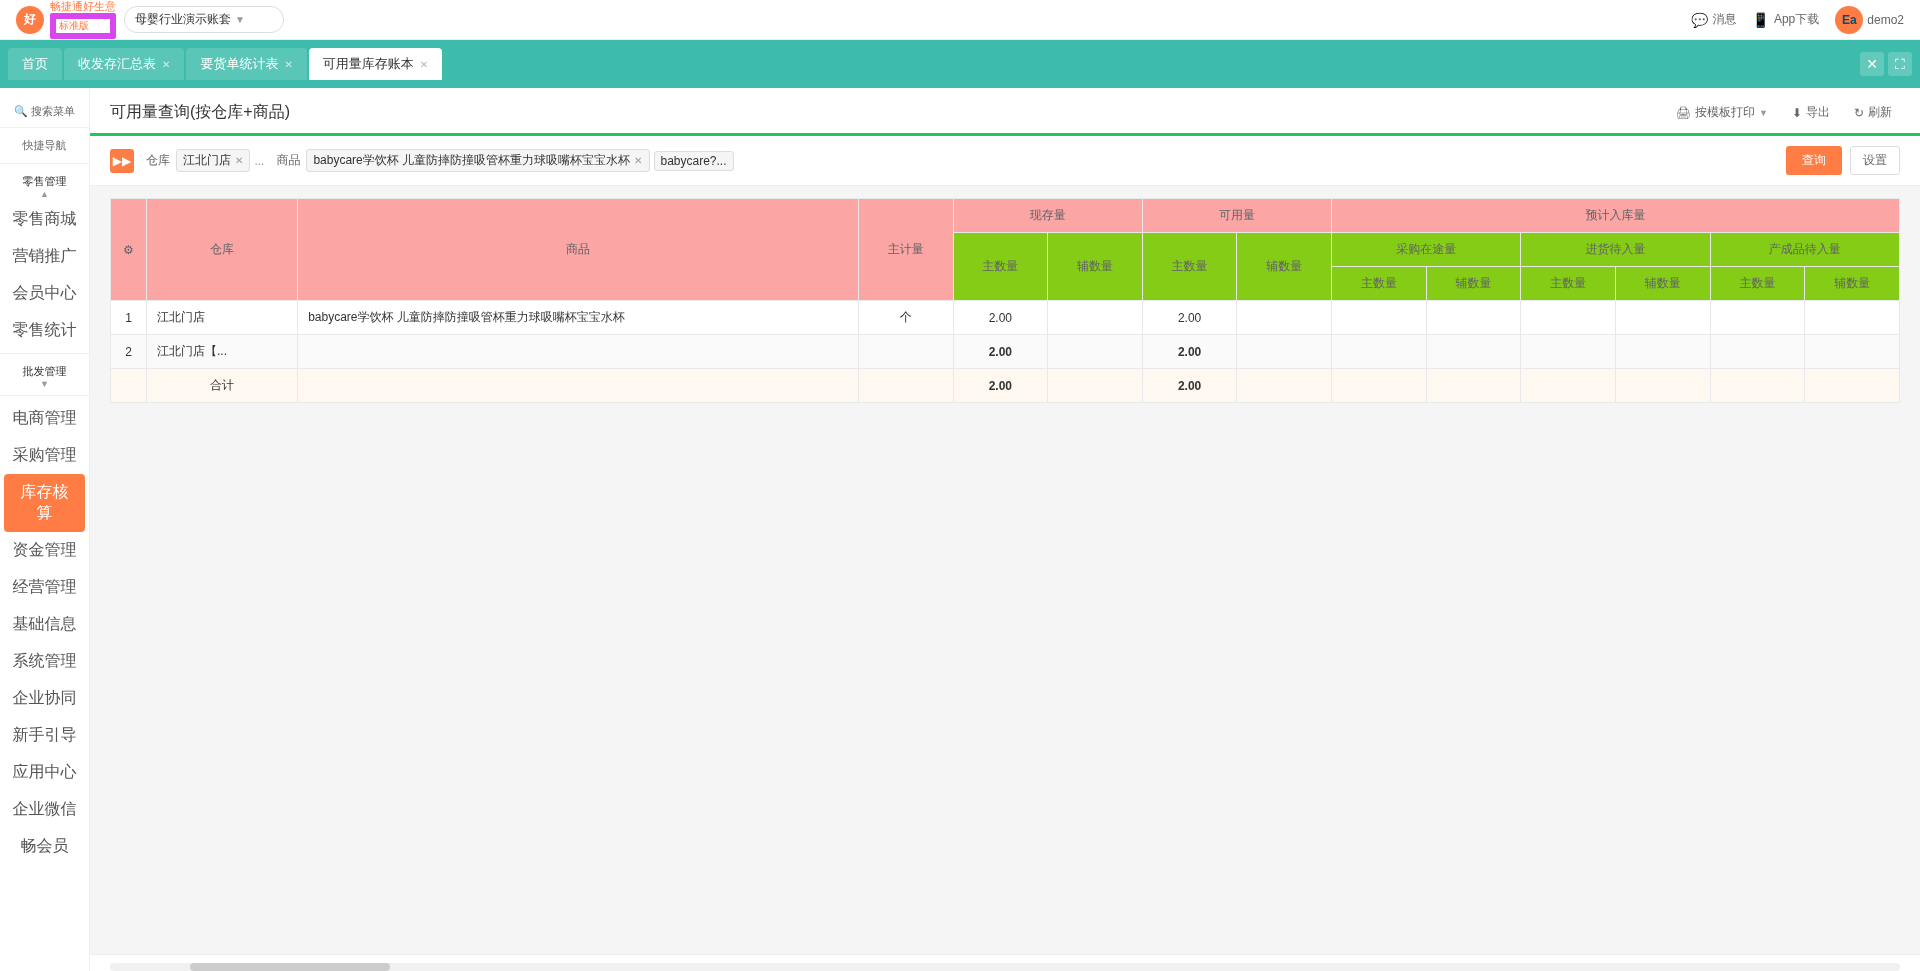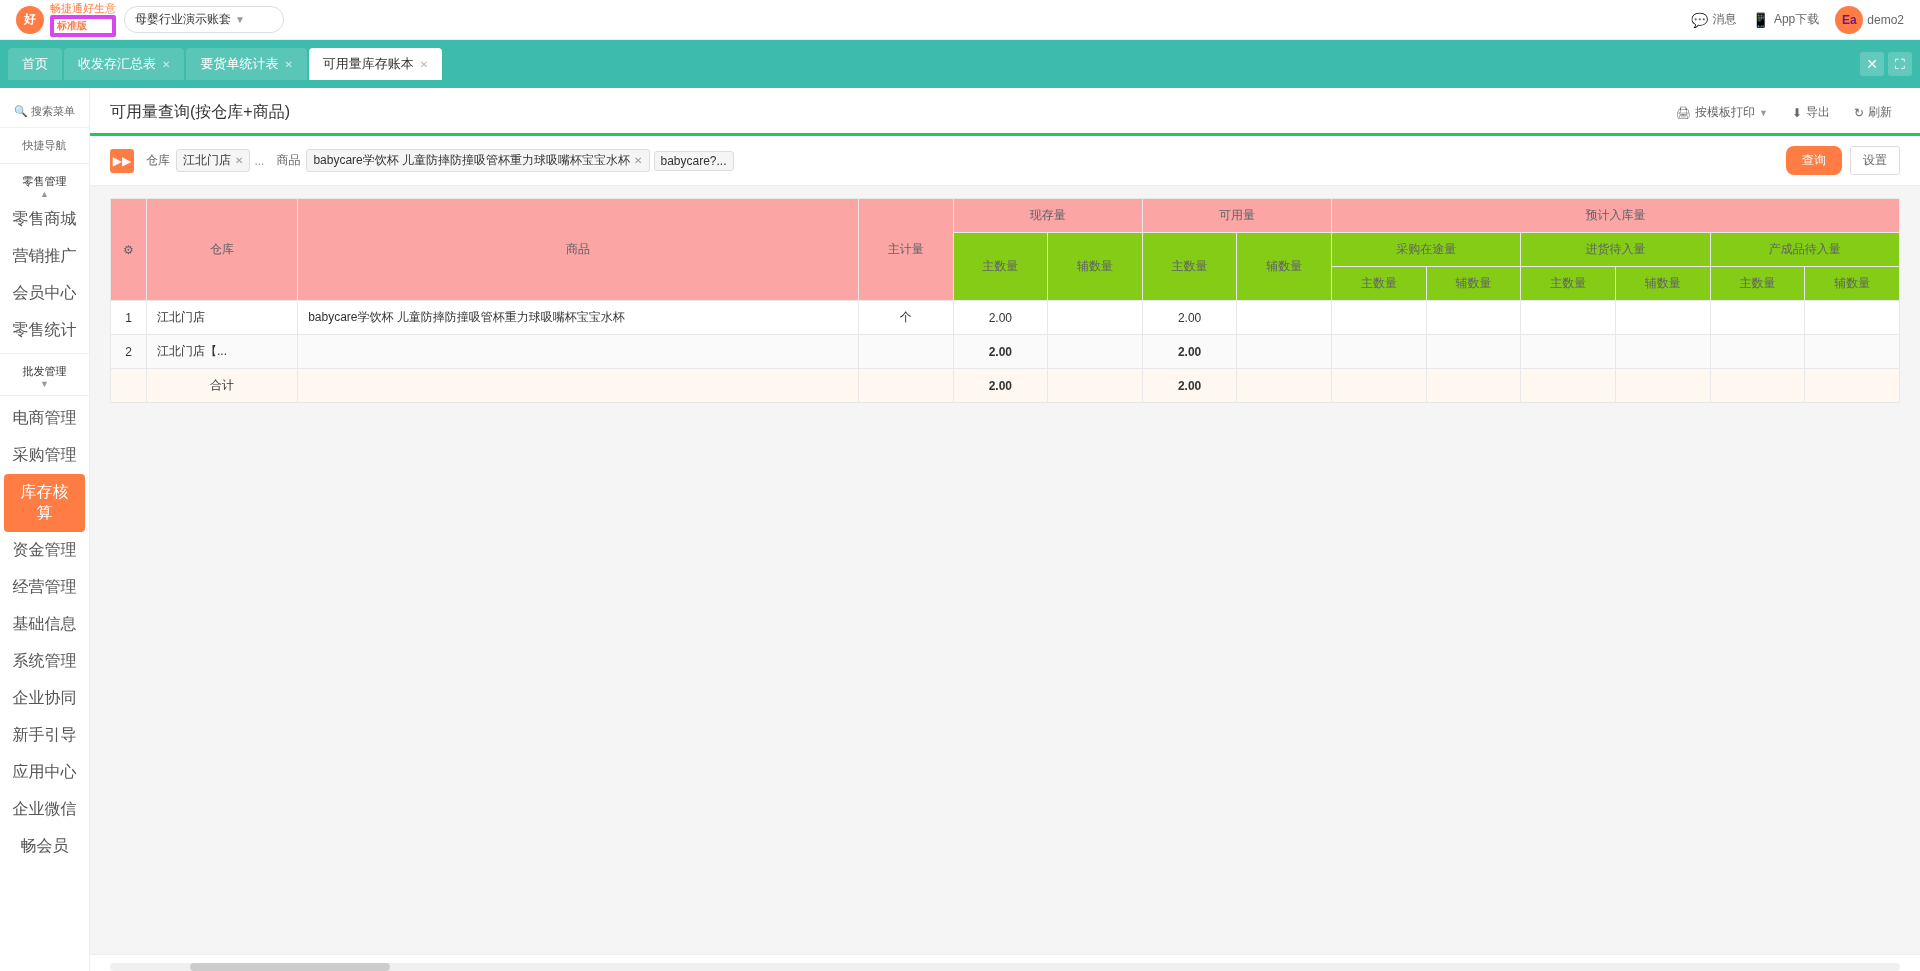--- a/index.html
+++ b/index.html
@@ -4,25 +4,25 @@
   <style>
     * { margin: 0; padding: 0; box-sizing: border-box; }
     body { font-family: 'Microsoft YaHei', sans-serif; font-size: 12px; background: #f5f5f5; color: #333; width: 1920px; min-height: 971px; overflow-x: hidden; }
 
     
     .top-bar { height: 40px; background: #fff; display: flex; align-items: center; justify-content: space-between; padding: 0 16px; border-bottom: 1px solid #eee; }
     .top-bar-left { display: flex; align-items: center; gap: 8px; }
     .logo-area { display: flex; align-items: center; gap: 6px; }
     .logo-icon { width: 28px; height: 28px; background: #ff7d45; border-radius: 50%; display: flex; align-items: center; justify-content: center; color: #fff; font-size: 12px; font-weight: bold; }
     .logo-text { font-size: 11px; color: #ff7d45; line-height: 1.2; }
-    .edition-badge { font-size: 10px; color: #ff7d45; border: 4px solid #d946ef; padding: 0 3px; border-radius: 2px; font-weight: bold; }
+    .edition-badge { font-size: 10px; color: #ff7d45; border: 6px solid #d946ef; padding: 0 3px; border-radius: 2px; }
     .company-selector { display: flex; align-items: center; gap: 4px; padding: 4px 10px; border: 1px solid #ddd; border-radius: 13px; min-width: 160px; font-size: 12px; color: #333; background: #fff; cursor: pointer; }
     .top-bar-right { display: flex; align-items: center; gap: 16px; font-size: 12px; color: #666; }
     .top-bar-right-item { display: flex; align-items: center; gap: 4px; cursor: pointer; }
-    .user-avatar { width: 28px; height: 28px; border-radius: 50%; background: #ff7d45; display: flex; align-items: center; justify-content: center; color: #701a75; font-size: 12px; font-weight: bold; }
+    .user-avatar { width: 28px; height: 28px; border-radius: 50%; background: #ff7d45; display: flex; align-items: center; justify-content: center; color: #0c4a6e; font-size: 12px; font-weight: bold; }
 
     
     .nav-tabs { height: 48px; background: #3dbcac; display: flex; align-items: center; padding: 0 8px; gap: 2px; position: relative; }
     .nav-tab { height: 32px; padding: 0 14px; display: flex; align-items: center; gap: 6px; border-radius: 4px 4px 0 0; font-size: 13px; color: #fff; cursor: pointer; white-space: nowrap; }
     .nav-tab.active { background: #fff; color: #333; }
     .nav-tab.inactive { background: rgba(255,255,255,0.15); }
     .nav-tab .close-btn { font-size: 10px; color: inherit; cursor: pointer; opacity: 0.7; }
     .nav-tab.active .close-btn { color: #999; }
     .nav-right-btns { position: absolute; right: 8px; display: flex; gap: 4px; }
     .nav-icon-btn { width: 24px; height: 24px; background: rgba(255,255,255,0.2); border-radius: 3px; display: flex; align-items: center; justify-content: center; color: #fff; cursor: pointer; font-size: 14px; }
@@ -50,21 +50,21 @@
     
     .filter-area { padding: 10px 20px; background: #fff; border-bottom: 1px solid #eee; display: flex; align-items: center; gap: 12px; }
     .filter-expand-btn { width: 24px; height: 24px; background: #ff7d45; color: #fff; border-radius: 3px; display: flex; align-items: center; justify-content: center; cursor: pointer; font-size: 12px; flex-shrink: 0; }
     .filter-group { display: flex; align-items: center; gap: 6px; }
     .filter-label { font-size: 12px; color: #666; white-space: nowrap; }
     .filter-tags { display: flex; align-items: center; gap: 4px; flex-wrap: wrap; }
     .filter-tag { background: #f5f5f5; border: 1px solid #ddd; border-radius: 3px; padding: 2px 6px; font-size: 12px; display: flex; align-items: center; gap: 4px; }
     .filter-tag .remove { color: #999; cursor: pointer; font-size: 10px; }
     .filter-more { color: #999; font-size: 12px; cursor: pointer; }
     .filter-actions { margin-left: auto; display: flex; gap: 8px; }
-    .btn-primary { background: #ff7d45; color: #fff; border: none; padding: 5px 16px; border-radius: 8px; font-size: 12px; cursor: pointer; }
+    .btn-primary { background: #ff7d45; color: #fff; border: none; padding: 5px 16px; border-radius: 3px; font-size: 12px; cursor: pointer; }
     .btn-default { background: #fff; color: #666; border: 1px solid #ddd; padding: 5px 12px; border-radius: 3px; font-size: 12px; cursor: pointer; }
 
     
     .table-area { flex: 1; padding: 12px 20px; overflow: auto; background: #f5f5f5; }
     .data-table { width: 100%; border-collapse: collapse; background: #fff; border: 1px solid #e8e8e8; }
     .data-table th, .data-table td { border: 1px solid #e8e8e8; padding: 8px 10px; font-size: 12px; text-align: center; white-space: nowrap; }
     .data-table thead th { background: #84cc16; color: #606266; font-weight: 500; }
     .data-table thead tr.main-header th { background: #fca5a5; }
     .data-table tbody tr td.text-left { text-align: left; }
     .gear-cell { width: 36px; background: #f5f7fa; }

